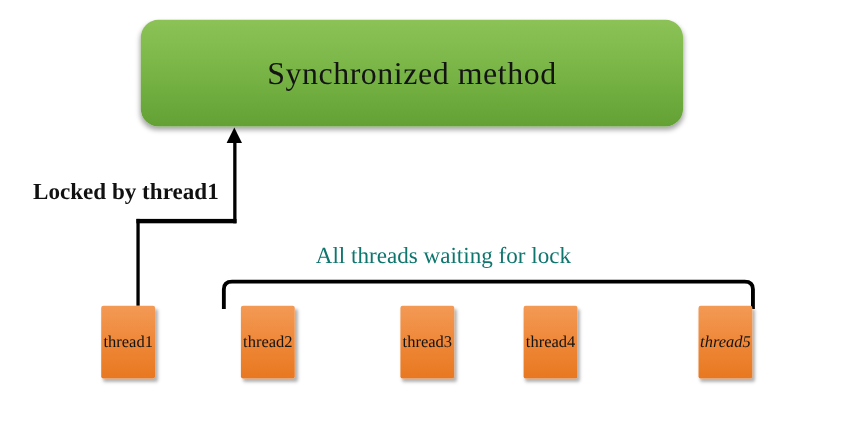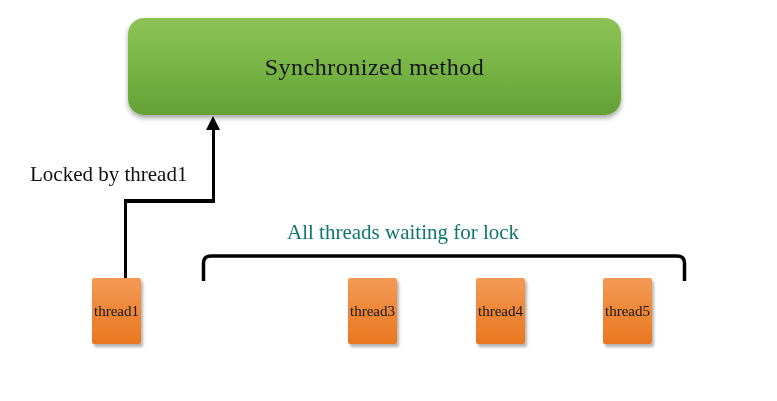--- a/index.html
+++ b/index.html
@@ -12,56 +12,56 @@
   }
   
   .method-box{
     position:absolute;left:128px;top:18px;width:493px;height:97px;
     border-radius:16px;
     background:linear-gradient(180deg,#8cc257 0%,#7ab647 45%,#63a135 100%);
     box-shadow:0 3px 5px rgba(0,0,0,0.35);
     display:flex;align-items:center;justify-content:center;
   }
   .method-box span{
-    font-size:24px;color:#141414;letter-spacing:0.5px;padding-top:2px;
+    font-size:29px;color:#141414;letter-spacing:0.5px;padding-top:2px;
   }
   
   .line{position:absolute;background:#000;}
   .seg-v-from-thread1{left:123.5px;top:199px;width:3.5px;height:79px;}
   .seg-h{left:123.5px;top:199px;width:91.5px;height:3.5px;}
   .seg-v-to-method{left:211.5px;top:129px;width:3.5px;height:73.5px;}
   .arrowhead{
     position:absolute;left:206px;top:116px;width:0;height:0;
     border-left:7.5px solid transparent;
     border-right:7.5px solid transparent;
     border-bottom:14px solid #000;
   }
   .locked-label{
     position:absolute;left:30px;top:162px;
-    font-size:21px;color:#111;white-space:nowrap;
+    font-size:21px;color:#111;white-space:nowrap;font-weight:bold;
   }
   .waiting-label{
     position:absolute;left:287px;top:220px;
     font-size:21px;color:#0f766e;white-space:nowrap;
   }
   .bracket{position:absolute;left:201px;top:252px;width:486px;height:32px;}
   
   .thread-box{
     position:absolute;top:278px;width:49px;height:66px;
     border-radius:2px;
     background:linear-gradient(180deg,#f39a55 0%,#ee8636 55%,#e87820 100%);
     box-shadow:2px 3px 3px rgba(0,0,0,0.3);
     display:flex;align-items:center;justify-content:center;
   }
   .thread-box span{font-size:15px;color:#141414;}
   .t1{left:92px;}
   .t2{left:219px;}
-  .t3{left:348px;}
+  .t3{left:364px;}
   .t4{left:476px;}
-  .t5{left:603px;}
+  .t5{left:635px;font-style:italic;}
 </style>
 </head>
 <body>
 
 <div class="canvas">
 
   <div class="method-box">
     <span>Synchronized method</span>
   </div>
 
@@ -74,20 +74,23 @@
 
   <div class="waiting-label">All threads waiting for lock</div>
 
   <svg class="bracket" viewBox="0 0 486 32" xmlns="http://www.w3.org/2000/svg">
     <path d="M 2.5 29 L 2.5 11 Q 2.5 4 10 4 L 476 4 Q 483.5 4 483.5 11 L 483.5 29" fill="none" stroke="#000000" stroke-width="3.5"></path>
   </svg>
 
   <div class="thread-box t1">
     <span>thread1</span>
   </div>
+  <div class="thread-box t2">
+    <span>thread2</span>
+  </div>
   <div class="thread-box t3">
     <span>thread3</span>
   </div>
   <div class="thread-box t4">
     <span>thread4</span>
   </div>
   <div class="thread-box t5">
     <span>thread5</span>
   </div>
 

